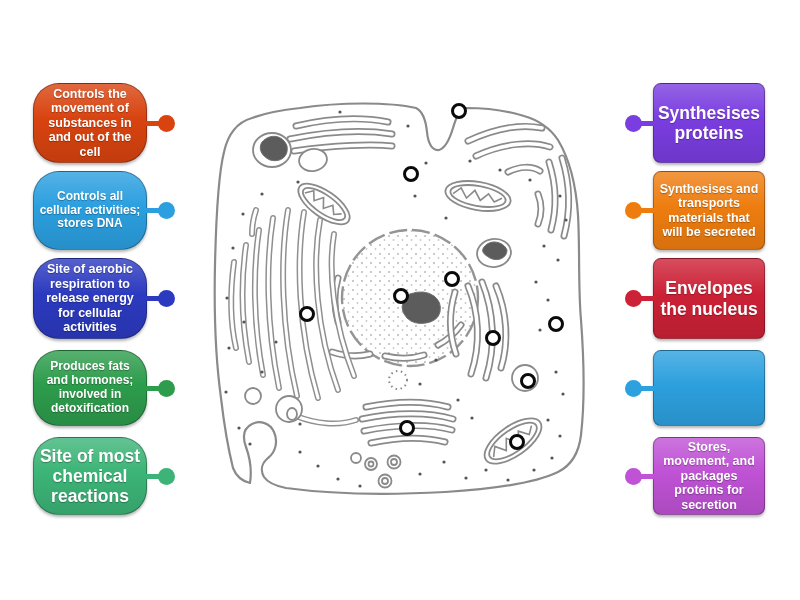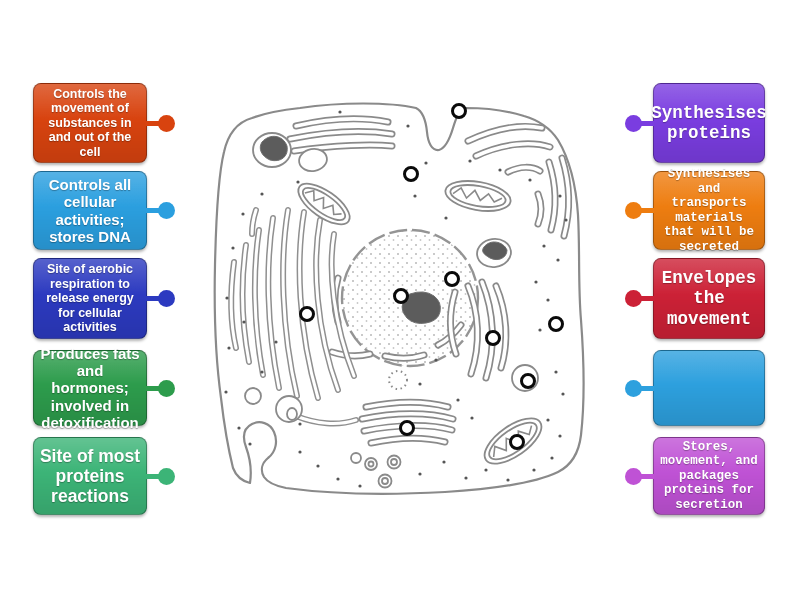--- a/index.html
+++ b/index.html
@@ -13,29 +13,29 @@
   
   .card{
     position:absolute;z-index:3;border-radius:8px;box-sizing:border-box;
     display:flex;align-items:center;justify-content:center;text-align:center;
     color:#fff;font-weight:bold;padding:3px 4px;line-height:1.16;
     background:linear-gradient(180deg, rgba(255,255,255,0.20), rgba(255,255,255,0) 45%, rgba(0,0,0,0.10)), var(--accent,#888);
     border:1px solid rgba(0,0,0,0.28);
     box-shadow:0 2px 3px rgba(0,0,0,0.30);
     text-shadow:0 1px 1px rgba(0,0,0,0.30);
   }
-  .left-col{left:33px;width:114px;}
-  .right-col{left:653px;width:112px;font-family:Liberation Mono, monospace;}
+  .left-col{left:33px;width:114px;border-radius:26px;}
+  .right-col{left:653px;width:112px;}
   .row1{top:83px;height:80px}
   .row2{top:171px;height:79px}
   .row3{top:258px;height:81px}
   .row4{top:350px;height:76px}
   .row5{top:437px;height:78px}
   .sm{font-size:12.5px}
-  .md{font-size:15px}
+  .md{font-size:12px}
   .lg{font-size:17.5px}
 
   
   .pin{position:absolute;top:50%;margin-top:-2.5px;width:18px;height:5px;background:var(--accent,#888);}
   .left-col .pin{right:-18px;}
   .right-col .pin{left:-18px;}
   .pin::after{content:'';position:absolute;top:50%;width:17px;height:17px;margin-top:-8.5px;border-radius:50%;background:var(--accent,#888);}
   .left-col .pin::after{right:-11px;}
   .right-col .pin::after{left:-11px;}
 
@@ -298,34 +298,34 @@
   </div>
   <div class="card left-col row3 sm" style="--accent: #2c3ac0;">
     <span>Site of aerobic respiration to release energy for cellular activities</span>
     <span class="pin"></span>
   </div>
   <div class="card left-col row4 md" style="--accent: #2d9c4c;">
     <span>Produces fats and hormones; involved in detoxification</span>
     <span class="pin"></span>
   </div>
   <div class="card left-col row5 lg" style="--accent: #3cb477;">
-    <span>Site of most proteins reactions</span>
+    <span>Site of most chemical reactions</span>
     <span class="pin"></span>
   </div>
 
   <div class="card right-col row1 lg" style="--accent: #7a3de0;">
     <span>Synthesises proteins</span>
     <span class="pin"></span>
   </div>
   <div class="card right-col row2 sm" style="--accent: #ee7d10;">
     <span>Synthesises and transports materials that will be secreted</span>
     <span class="pin"></span>
   </div>
   <div class="card right-col row3 lg" style="--accent: #cc2136;">
-    <span>Envelopes the movement</span>
+    <span>Envelopes the nucleus</span>
     <span class="pin"></span>
   </div>
   <div class="card right-col row4 md" style="--accent: #2da0de;">
     <span class="pin"></span>
   </div>
   <div class="card right-col row5 sm" style="--accent: #bf52d5;">
     <span>Stores, movement, and packages proteins for secretion</span>
     <span class="pin"></span>
   </div>
 

